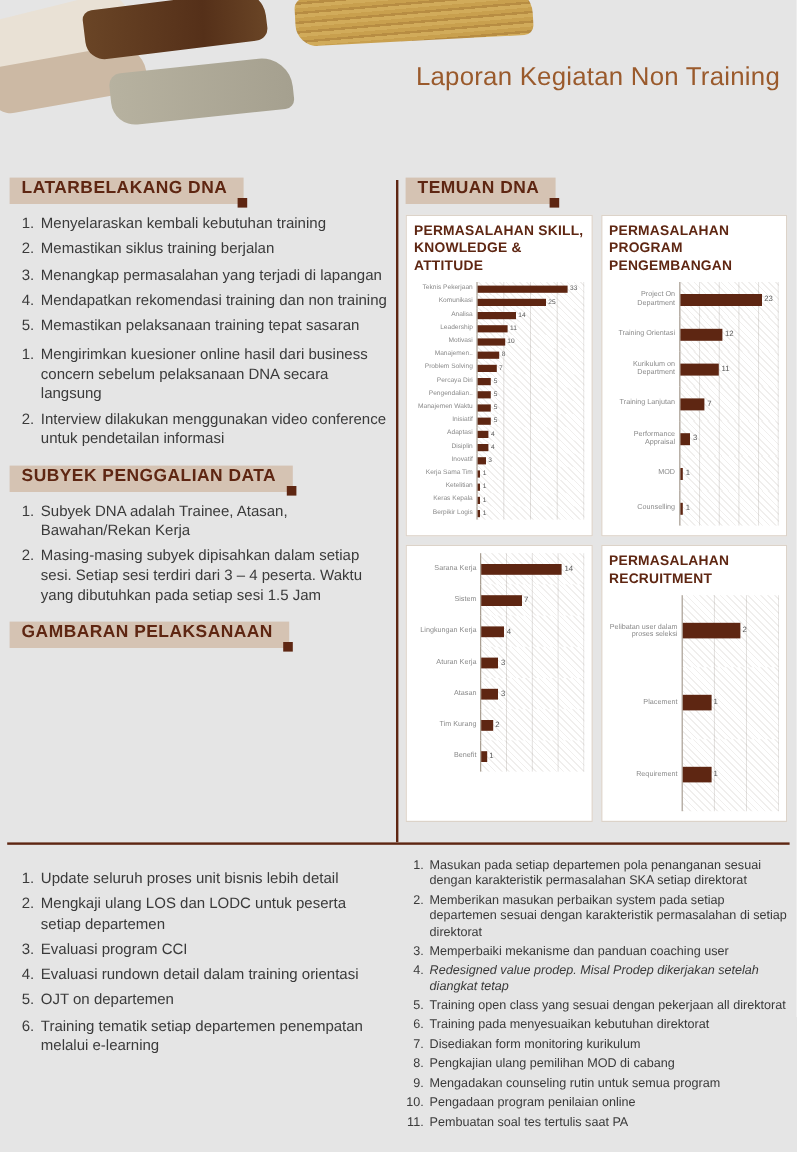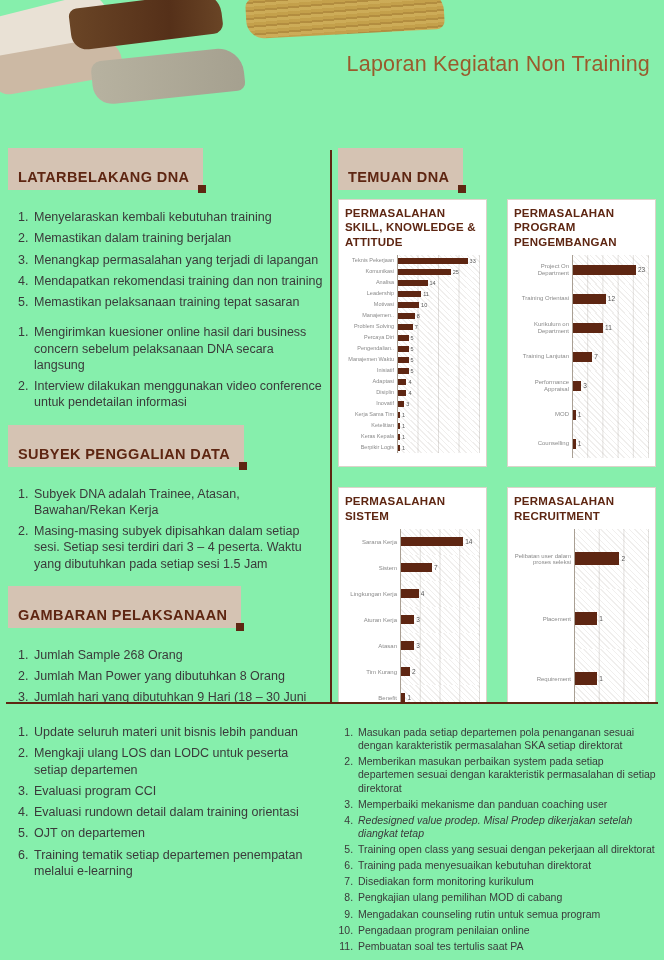--- a/index.html
+++ b/index.html
@@ -1,46 +1,46 @@
 <!DOCTYPE html>
 <html><head>
 <meta charset="utf-8">
 <style>
   * { margin:0; padding:0; box-sizing:border-box; }
   html,body { background:#fff; }
   body { font-family:"Liberation Sans", sans-serif; color:#3a3a3a; }
-  .page { position:relative; width:664px; height:960px; background:#86efac; overflow:hidden; margin:0 auto; }
+  .page { position:relative; width:664px; height:960px; background:#e5e5e5; overflow:hidden; margin:0 auto; }
 
   
   .header { position:relative; height:142px; overflow:hidden; }
   .stroke { position:absolute; }
   .s1 { left:-22px; top:6px;  width:132px; height:54px; background:#e9e1d5; transform:rotate(-14deg); border-radius:8px 20px 10px 22px; }
   .s2 { left:-10px; top:46px; width:132px; height:40px; background:#ccb9a4; transform:rotate(-10deg); border-radius:10px 24px 6px 18px; }
   .s3 { left:70px;  top:0px;  width:152px; height:42px; background:linear-gradient(95deg,#6a4526,#553019 65%,#6a4526); transform:rotate(-7deg); border-radius:8px 22px 10px 16px; }
   .s4 { left:92px;  top:54px; width:152px; height:44px; background:linear-gradient(95deg,#b7b2a0,#a5a08f); transform:rotate(-6deg); border-radius:10px 26px 8px 20px; }
   .s5 { left:246px; top:-6px; width:198px; height:40px; background:repeating-linear-gradient(178deg,#c79c46 0 3px,#b5883a 3px 5px,#d0a853 5px 8px); transform:rotate(-3deg); border-radius:8px 22px 8px 18px; opacity:.95; }
   .title1 { position:absolute; right:14px; top:52px; font-size:21.5px; color:#9a5a2c; letter-spacing:.2px; }
   .title2 { position:absolute; right:14px; top:81px; font-size:25px; font-weight:700; font-style:italic; color:#7c3a17; letter-spacing:.3px; }
 
   
-  .sec-h { position:relative; display:inline-block; background:#d5c3b3; color:#5e2612; font-weight:700; font-size:14.5px; letter-spacing:.4px; padding:21px 14px 5px 10px; margin:6px 0 5px 0; }
+  .sec-h { position:relative; display:inline-block; background:#d5c3b3; color:#5e2612; font-weight:700; font-size:14.5px; letter-spacing:.4px; padding:1px 14px 5px 10px; margin:6px 0 5px 0; }
   .sec-h::after { content:""; position:absolute; right:-3px; bottom:-3px; width:8px; height:8px; background:#5e2612; }
 
   
   .main { display:flex; padding:0 8px; height:560px; overflow:hidden; }
   .left-col { width:316px; }
   .divider-v { width:2px; background:#5e2612; margin:8px 6px 0 6px; }
   .right-col { flex:1; min-width:0; }
 
-  ol.num { margin:14px 0 8px 0; padding-left:24px; font-size:12.5px; line-height:1.3; color:#3a3a3a; }
+  ol.num { margin:3px 0 8px 0; padding-left:24px; font-size:12.5px; line-height:1.3; color:#3a3a3a; }
   ol.num li { margin-bottom:5px; padding-left:2px; }
   .it { font-style:italic; }
 
   
-  .charts-grid { display:grid; grid-template-columns:1fr 1fr; gap:20px; margin-top:4px; }
+  .charts-grid { display:grid; grid-template-columns:1fr 1fr; gap:7px; margin-top:4px; }
   .chart-card { border:1px solid #dcd3c9; background:#fff; padding:6px 6px 8px 6px; }
   .chart-title { color:#5e2612; font-weight:700; font-size:11.5px; line-height:1.25; margin-bottom:6px; letter-spacing:.2px; }
   .plot { display:flex; flex-direction:column; }
   .chart-row { display:flex; align-items:stretch; min-height:var(--rh,14px); }
   .chart-label { width:var(--lw,55px); flex:none; color:#8a8a8a; font-size:var(--lf,6px); line-height:1.05; text-align:right; padding-right:3px; display:flex; align-items:center; justify-content:flex-end; overflow:hidden; }
   .chart-barwrap { flex:1; min-width:0; display:flex; align-items:center; border-left:1px solid #a99f93; position:relative;
     background-image:
       linear-gradient(90deg, transparent calc(100% - 1px), rgba(120,110,100,.22) calc(100% - 1px)),
       repeating-linear-gradient(45deg, rgba(110,95,80,.10) 0 1px, transparent 1px 4px);
     background-size: var(--gs,25%) 100%, auto; }
@@ -76,46 +76,41 @@
     <div class="title1">Laporan Kegiatan Non Training</div>
   </header>
 
   <div class="main">
 
     <div class="left-col">
       <section>
         <h2 class="sec-h">LATARBELAKANG DNA</h2>
         <ol class="num">
             <li>Menyelaraskan kembali kebutuhan training</li>
-            <li>Memastikan dalam training berjalan</li>
+            <li>Memastikan siklus training berjalan</li>
             <li>Menangkap permasalahan yang terjadi di lapangan</li>
             <li>Mendapatkan rekomendasi training dan non training</li>
             <li>Memastikan pelaksanaan training tepat sasaran</li>
           </ol>
       </section>
       <section>
         <ol class="num">
             <li>Mengirimkan kuesioner online hasil dari business concern sebelum pelaksanaan DNA secara langsung</li>
             <li>Interview dilakukan menggunakan video conference untuk pendetailan informasi</li>
           </ol>
       </section>
       <section>
         <h2 class="sec-h">SUBYEK PENGGALIAN DATA</h2>
         <ol class="num">
             <li>Subyek DNA adalah Trainee, Atasan, Bawahan/Rekan Kerja</li>
             <li>Masing-masing subyek dipisahkan dalam setiap sesi. Setiap sesi terdiri dari 3 – 4 peserta. Waktu yang dibutuhkan pada setiap sesi 1.5 Jam</li>
           </ol>
       </section>
       <section>
         <h2 class="sec-h">GAMBARAN PELAKSANAAN</h2>
-        <ol class="num">
-            <li>Jumlah Sample 268 Orang</li>
-            <li>Jumlah Man Power yang dibutuhkan 8 Orang</li>
-            <li>Jumlah hari yang dibutuhkan 9 Hari (18 – 30 Juni 2020)</li>
-          </ol>
       </section>
     </div>
 
     <div class="divider-v"></div>
 
     <div class="right-col">
       <h2 class="sec-h">TEMUAN DNA</h2>
       <div class="charts-grid">
 
         <div class="chart-card">
@@ -299,21 +294,20 @@
                 <div class="chart-label">Counselling</div>
                 <div class="chart-barwrap">
                   <div class="chart-bar" style="width: 3.6%; background: rgb(94, 38, 18);"></div>
                   <span class="chart-value">1</span>
                 </div>
               </div>
             </div>
         </div>
 
         <div class="chart-card">
-          <div class="chart-title">PERMASALAHAN SISTEM</div>
           <div class="plot c2">
               <div class="chart-row">
                 <div class="chart-label">Sarana Kerja</div>
                 <div class="chart-barwrap">
                   <div class="chart-bar" style="width: 78.75%; background: rgb(94, 38, 18);"></div>
                   <span class="chart-value">14</span>
                 </div>
               </div>
               <div class="chart-row">
                 <div class="chart-label">Sistem</div>
@@ -389,21 +383,21 @@
 
       </div>
     </div>
   </div>
 
   <div class="bottom-rule"></div>
 
   <div class="bottom">
     <div class="bottom-left">
       <ol class="num big">
-          <li>Update seluruh materi unit bisnis lebih panduan</li>
+          <li>Update seluruh proses unit bisnis lebih detail</li>
           <li>Mengkaji ulang LOS dan LODC untuk peserta setiap departemen</li>
           <li>Evaluasi program CCI</li>
           <li>Evaluasi rundown detail dalam training orientasi</li>
           <li>OJT on departemen</li>
           <li>Training tematik setiap departemen penempatan melalui e-learning</li>
         </ol>
     </div>
     <div class="bottom-right">
       <ol class="num small">
           <li>Masukan pada setiap departemen pola penanganan sesuai dengan karakteristik permasalahan SKA setiap direktorat</li>

